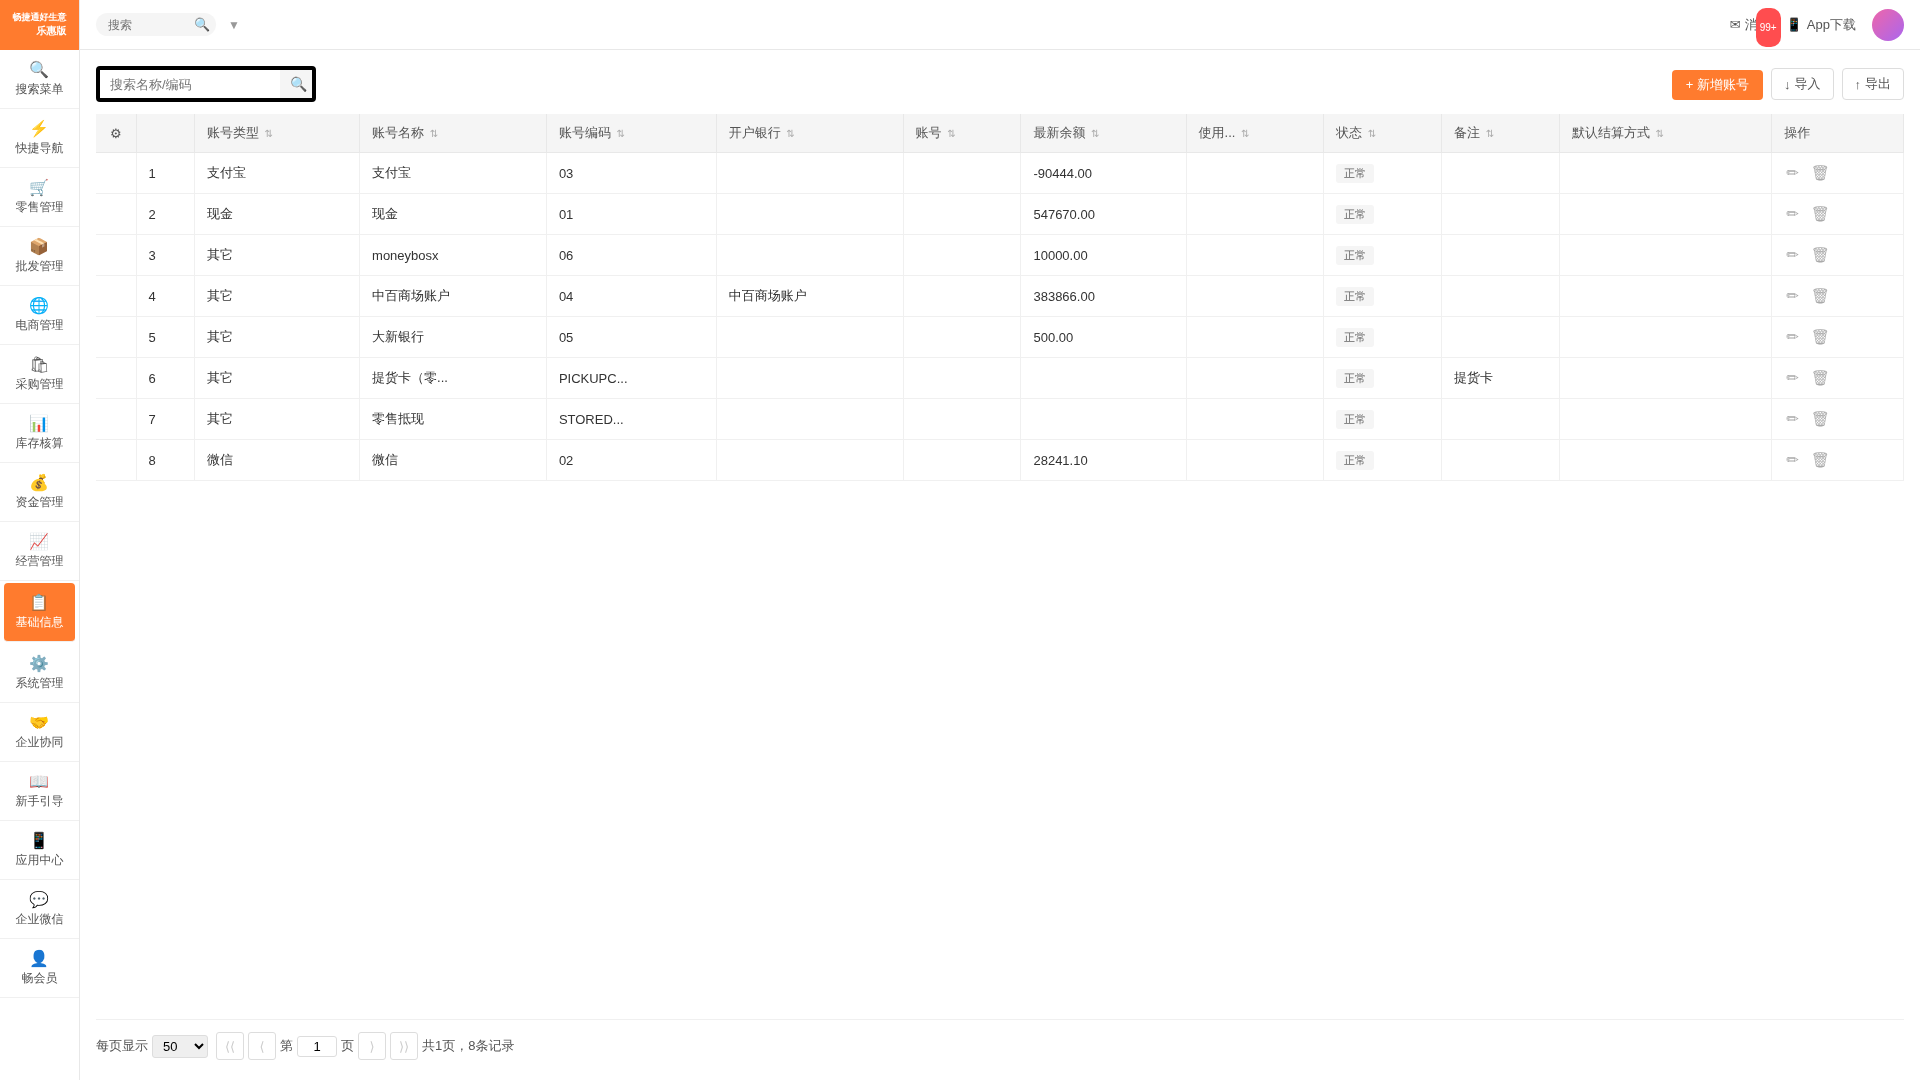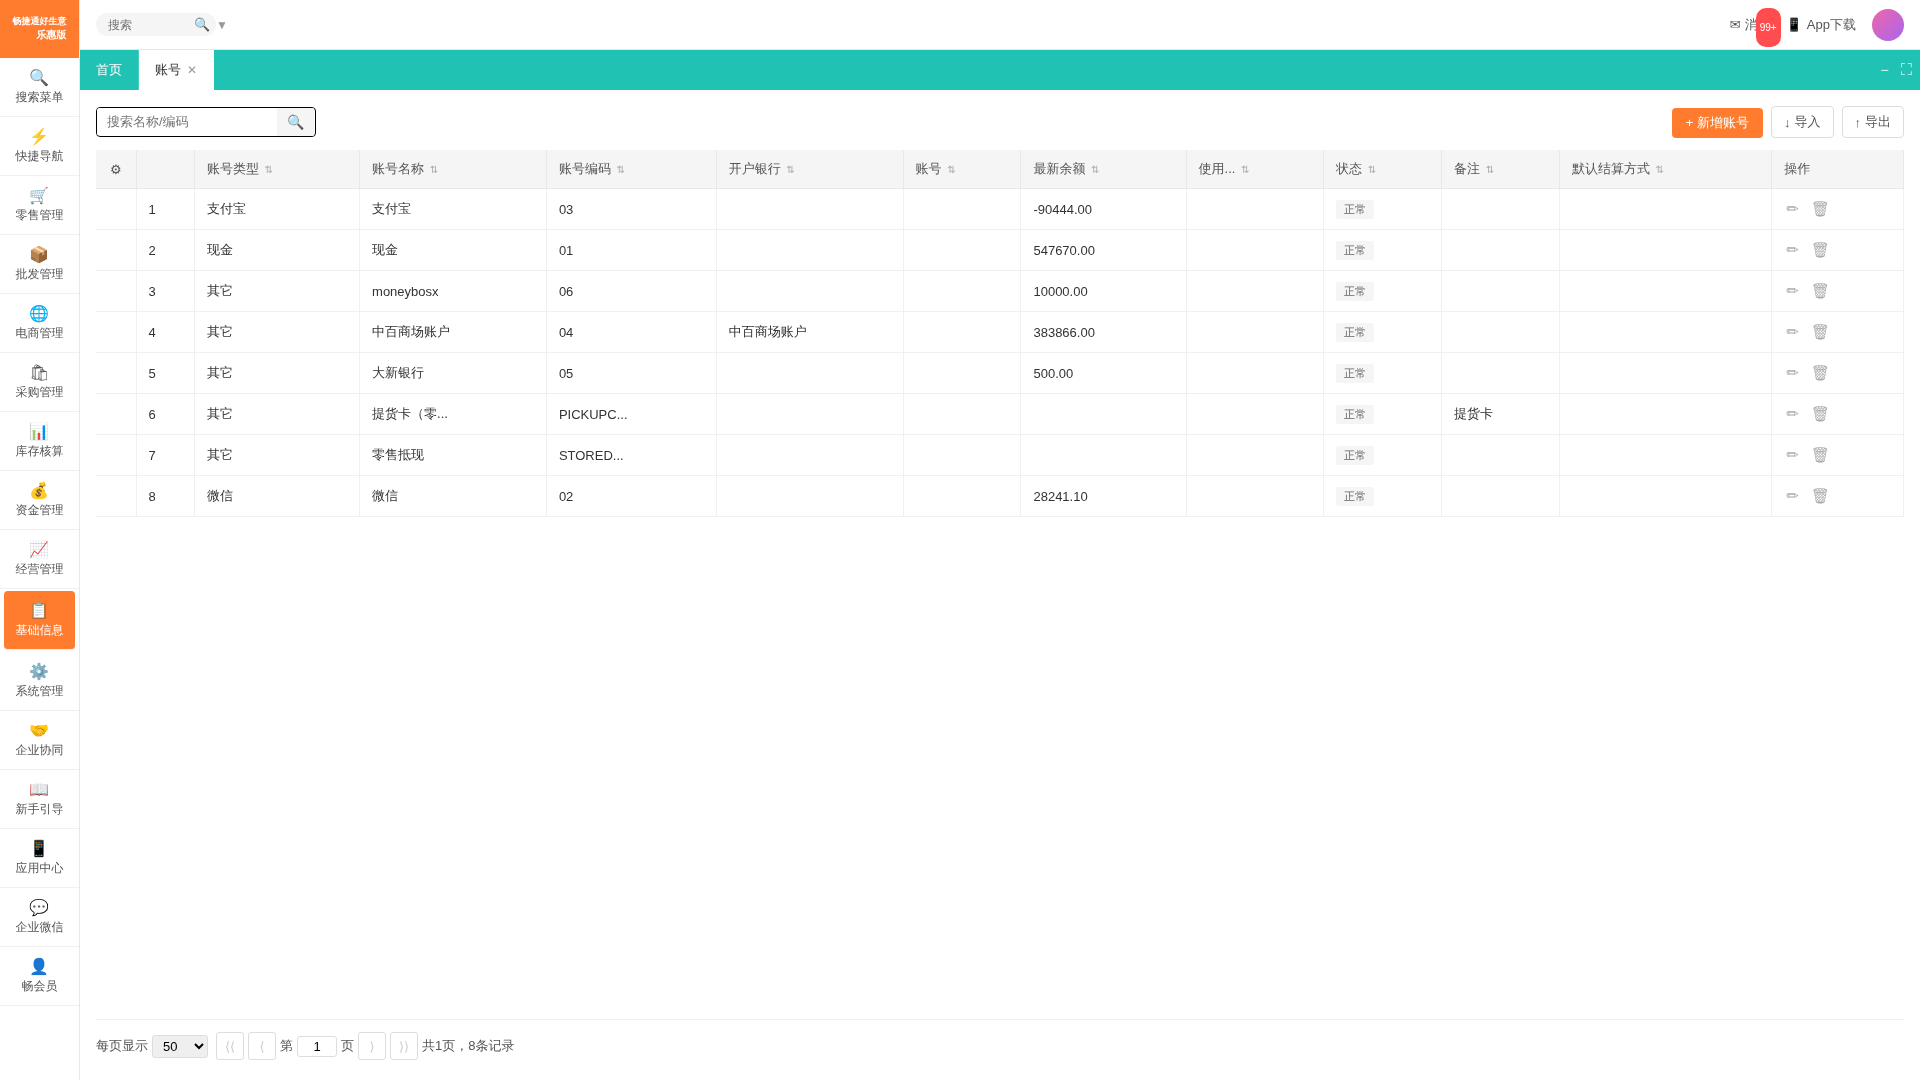--- a/index.html
+++ b/index.html
@@ -9,21 +9,21 @@
     .sidebar {
       width: 80px;
       background: #fff;
       display: flex;
       flex-direction: column;
       border-right: 1px solid #e8e8e8;
       flex-shrink: 0;
     }
     .sidebar-logo {
       background: #ff7b2e;
-      height: 58px;
+      height: 50px;
       display: flex;
       align-items: center;
       justify-content: center;
       color: #fff;
       font-size: 11px;
       font-weight: bold;
       flex-direction: column;
       padding: 4px;
     }
     .sidebar-item {
@@ -52,21 +52,21 @@
     
     .top-header {
       height: 50px;
       background: #fff;
       display: flex;
       align-items: center;
       justify-content: space-between;
       padding: 0 16px;
       border-bottom: 1px solid #e8e8e8;
     }
-    .header-left { display: flex; align-items: center; }
+    .header-left { display: flex; align-items: center; gap: 12px; }
     .search-box-header {
       display: flex;
       align-items: center;
       background: #f5f5f5;
       border-radius: 16px;
       padding: 4px 12px;
       gap: 6px;
       width: 120px;
     }
     .search-box-header input {
@@ -149,22 +149,22 @@
 
     
     .toolbar {
       display: flex;
       align-items: center;
       justify-content: space-between;
       margin-bottom: 12px;
     }
     .search-box {
       display: flex;
-      align-items: flex-start;
-      border: 1px solid #000000;
+      align-items: flex-end;
+      border: 4px solid #000000;
       border-radius: 4px;
       overflow: hidden;
       width: 220px;
     }
     .search-box input {
       border: none;
       outline: none;
       padding: 6px 10px;
       font-size: 13px;
       width: 180px;
@@ -402,33 +402,20 @@
       <div class="app-download">
         <span>📱</span>
         <span>App下载</span>
       </div>
       <div class="avatar">
         <div class="avatar-img"></div>
       </div>
     </div>
   </div>
 
-  <div class="nav-tabs">
-    <div class="nav-tab home">
-      <span>首页</span>
-    </div>
-    <div class="nav-tab active">
-      <span>账号</span>
-      <span class="close-btn">✕</span>
-    </div>
-    <div class="nav-tab-controls">
-      <span class="nav-ctrl-btn">－</span>
-      <span class="nav-ctrl-btn">⛶</span>
-    </div>
-  </div>
 
   <div class="content-area">
 
     <div class="toolbar">
       <div class="search-box">
         <input type="text" placeholder="搜索名称/编码" style="">
         <button class="search-btn">🔍</button>
       </div>
       <div class="toolbar-right">
         <button class="btn-primary">

